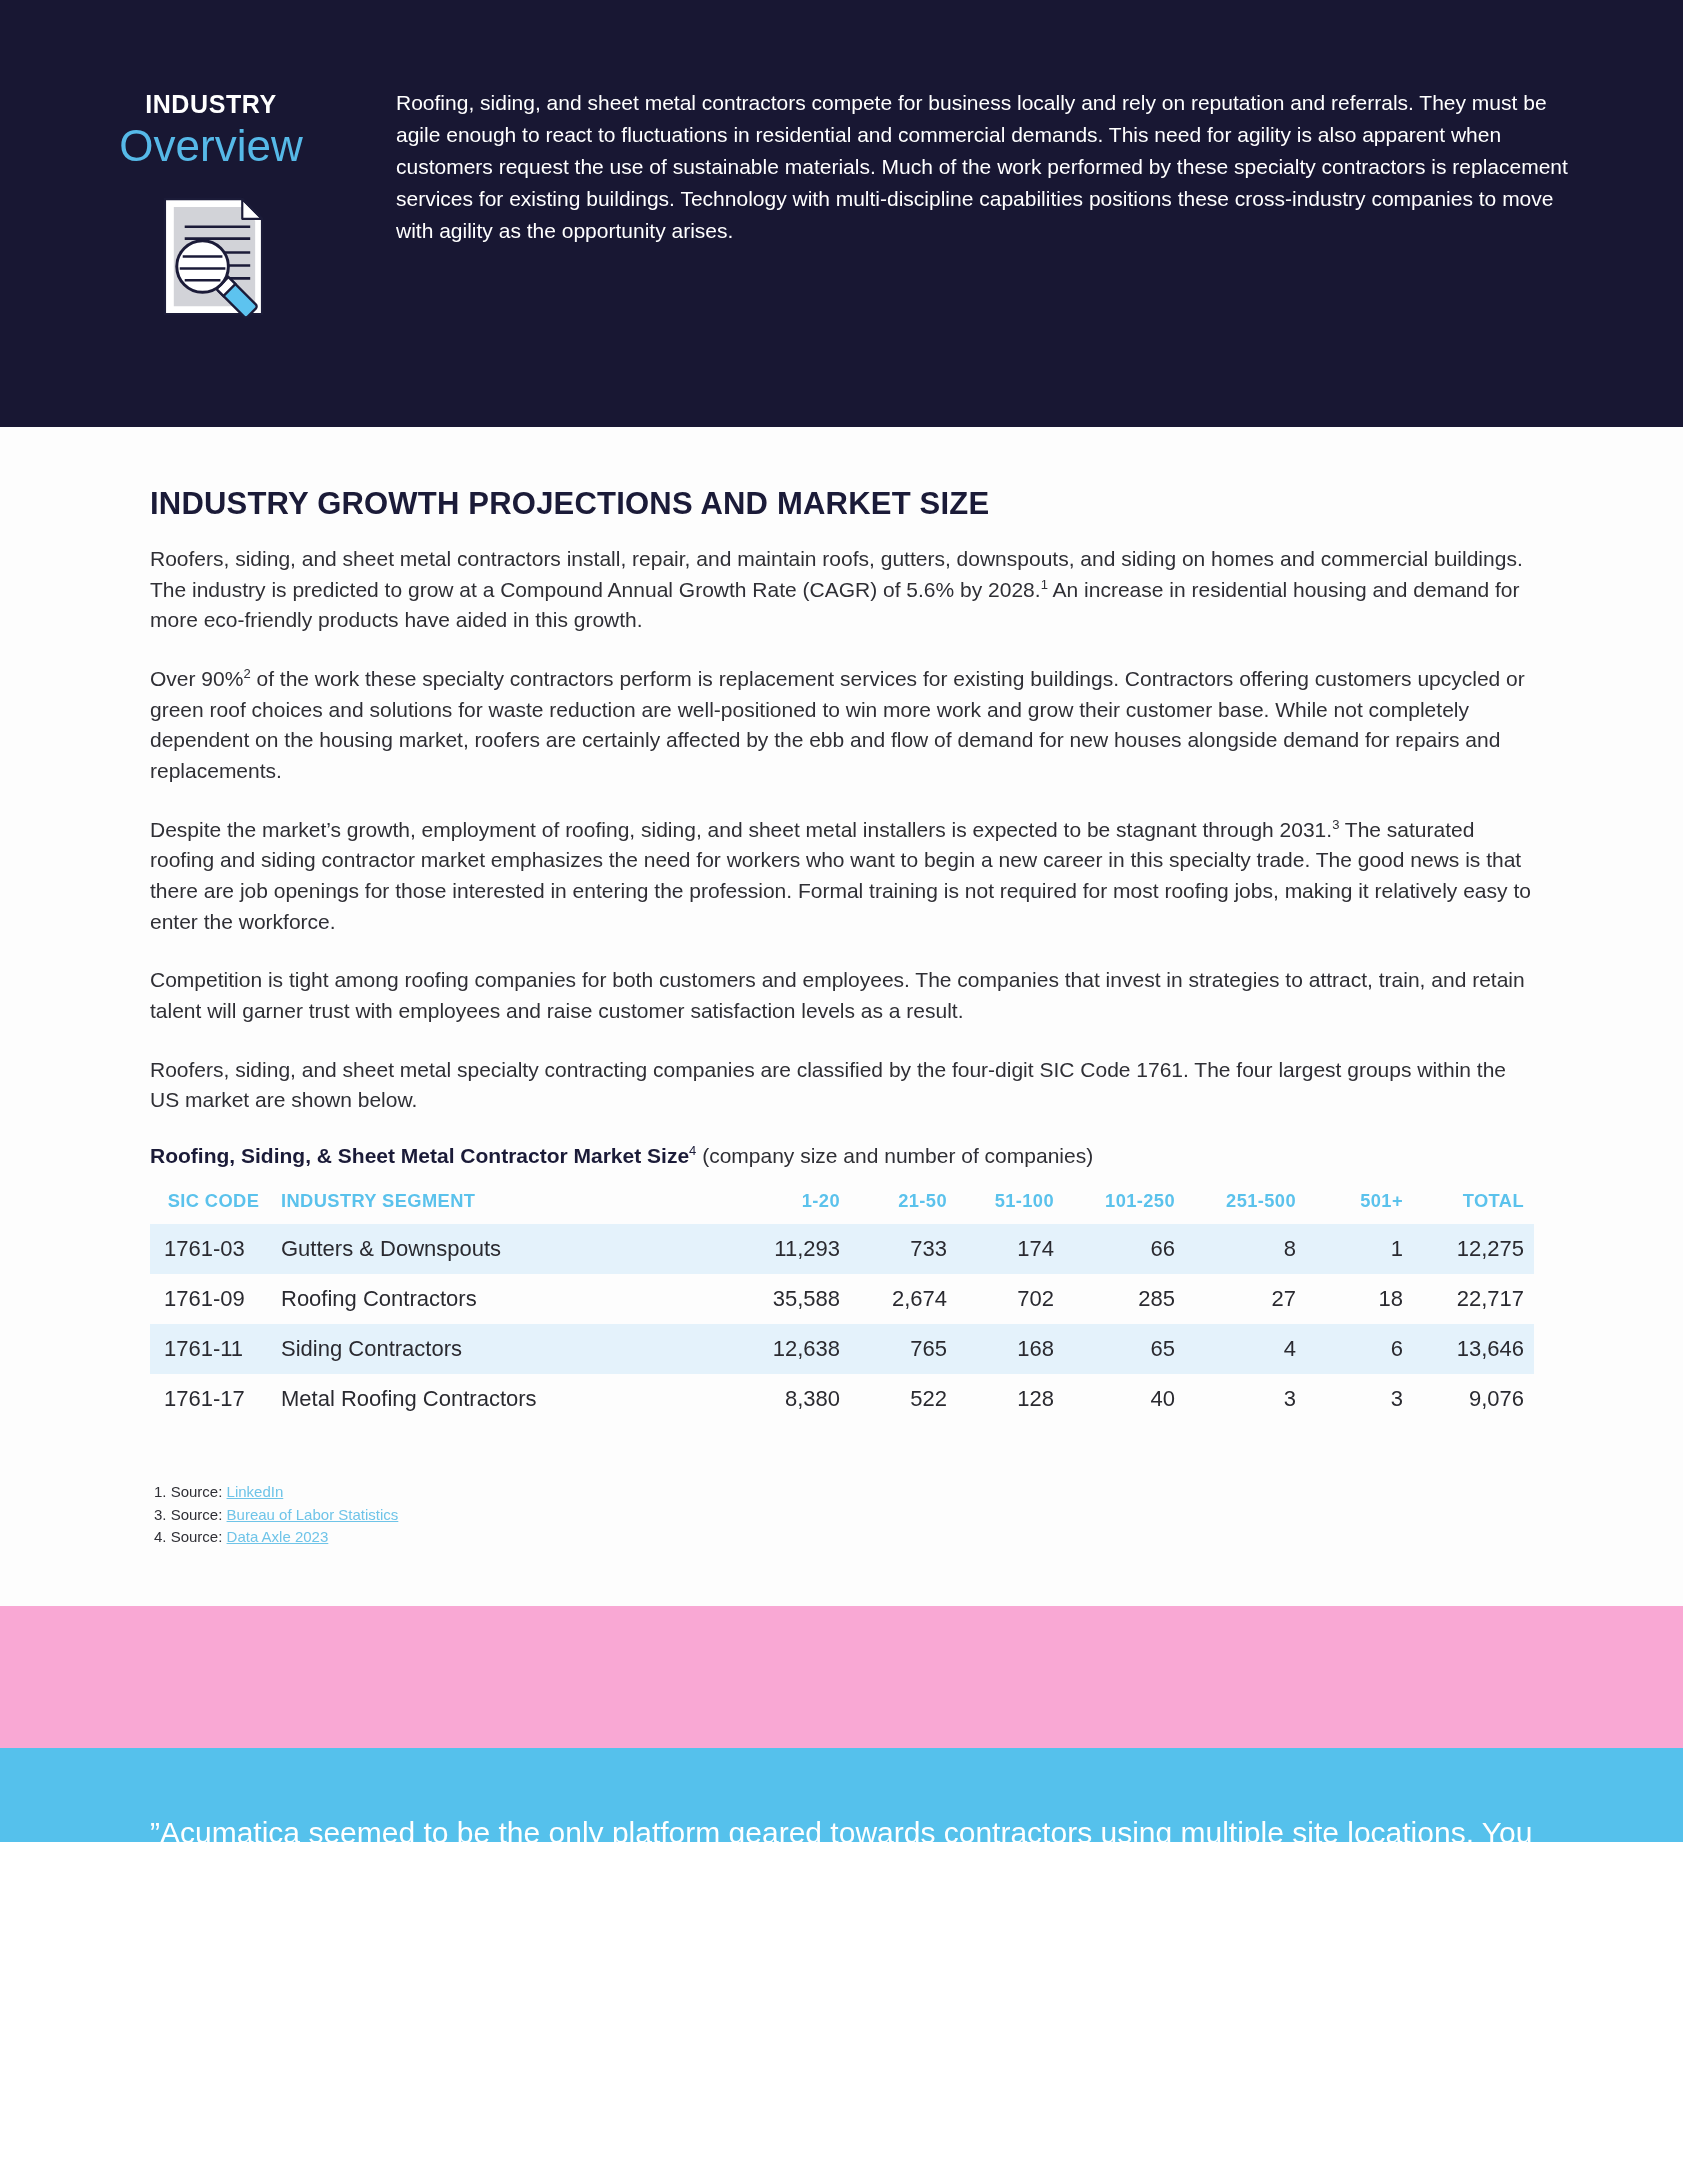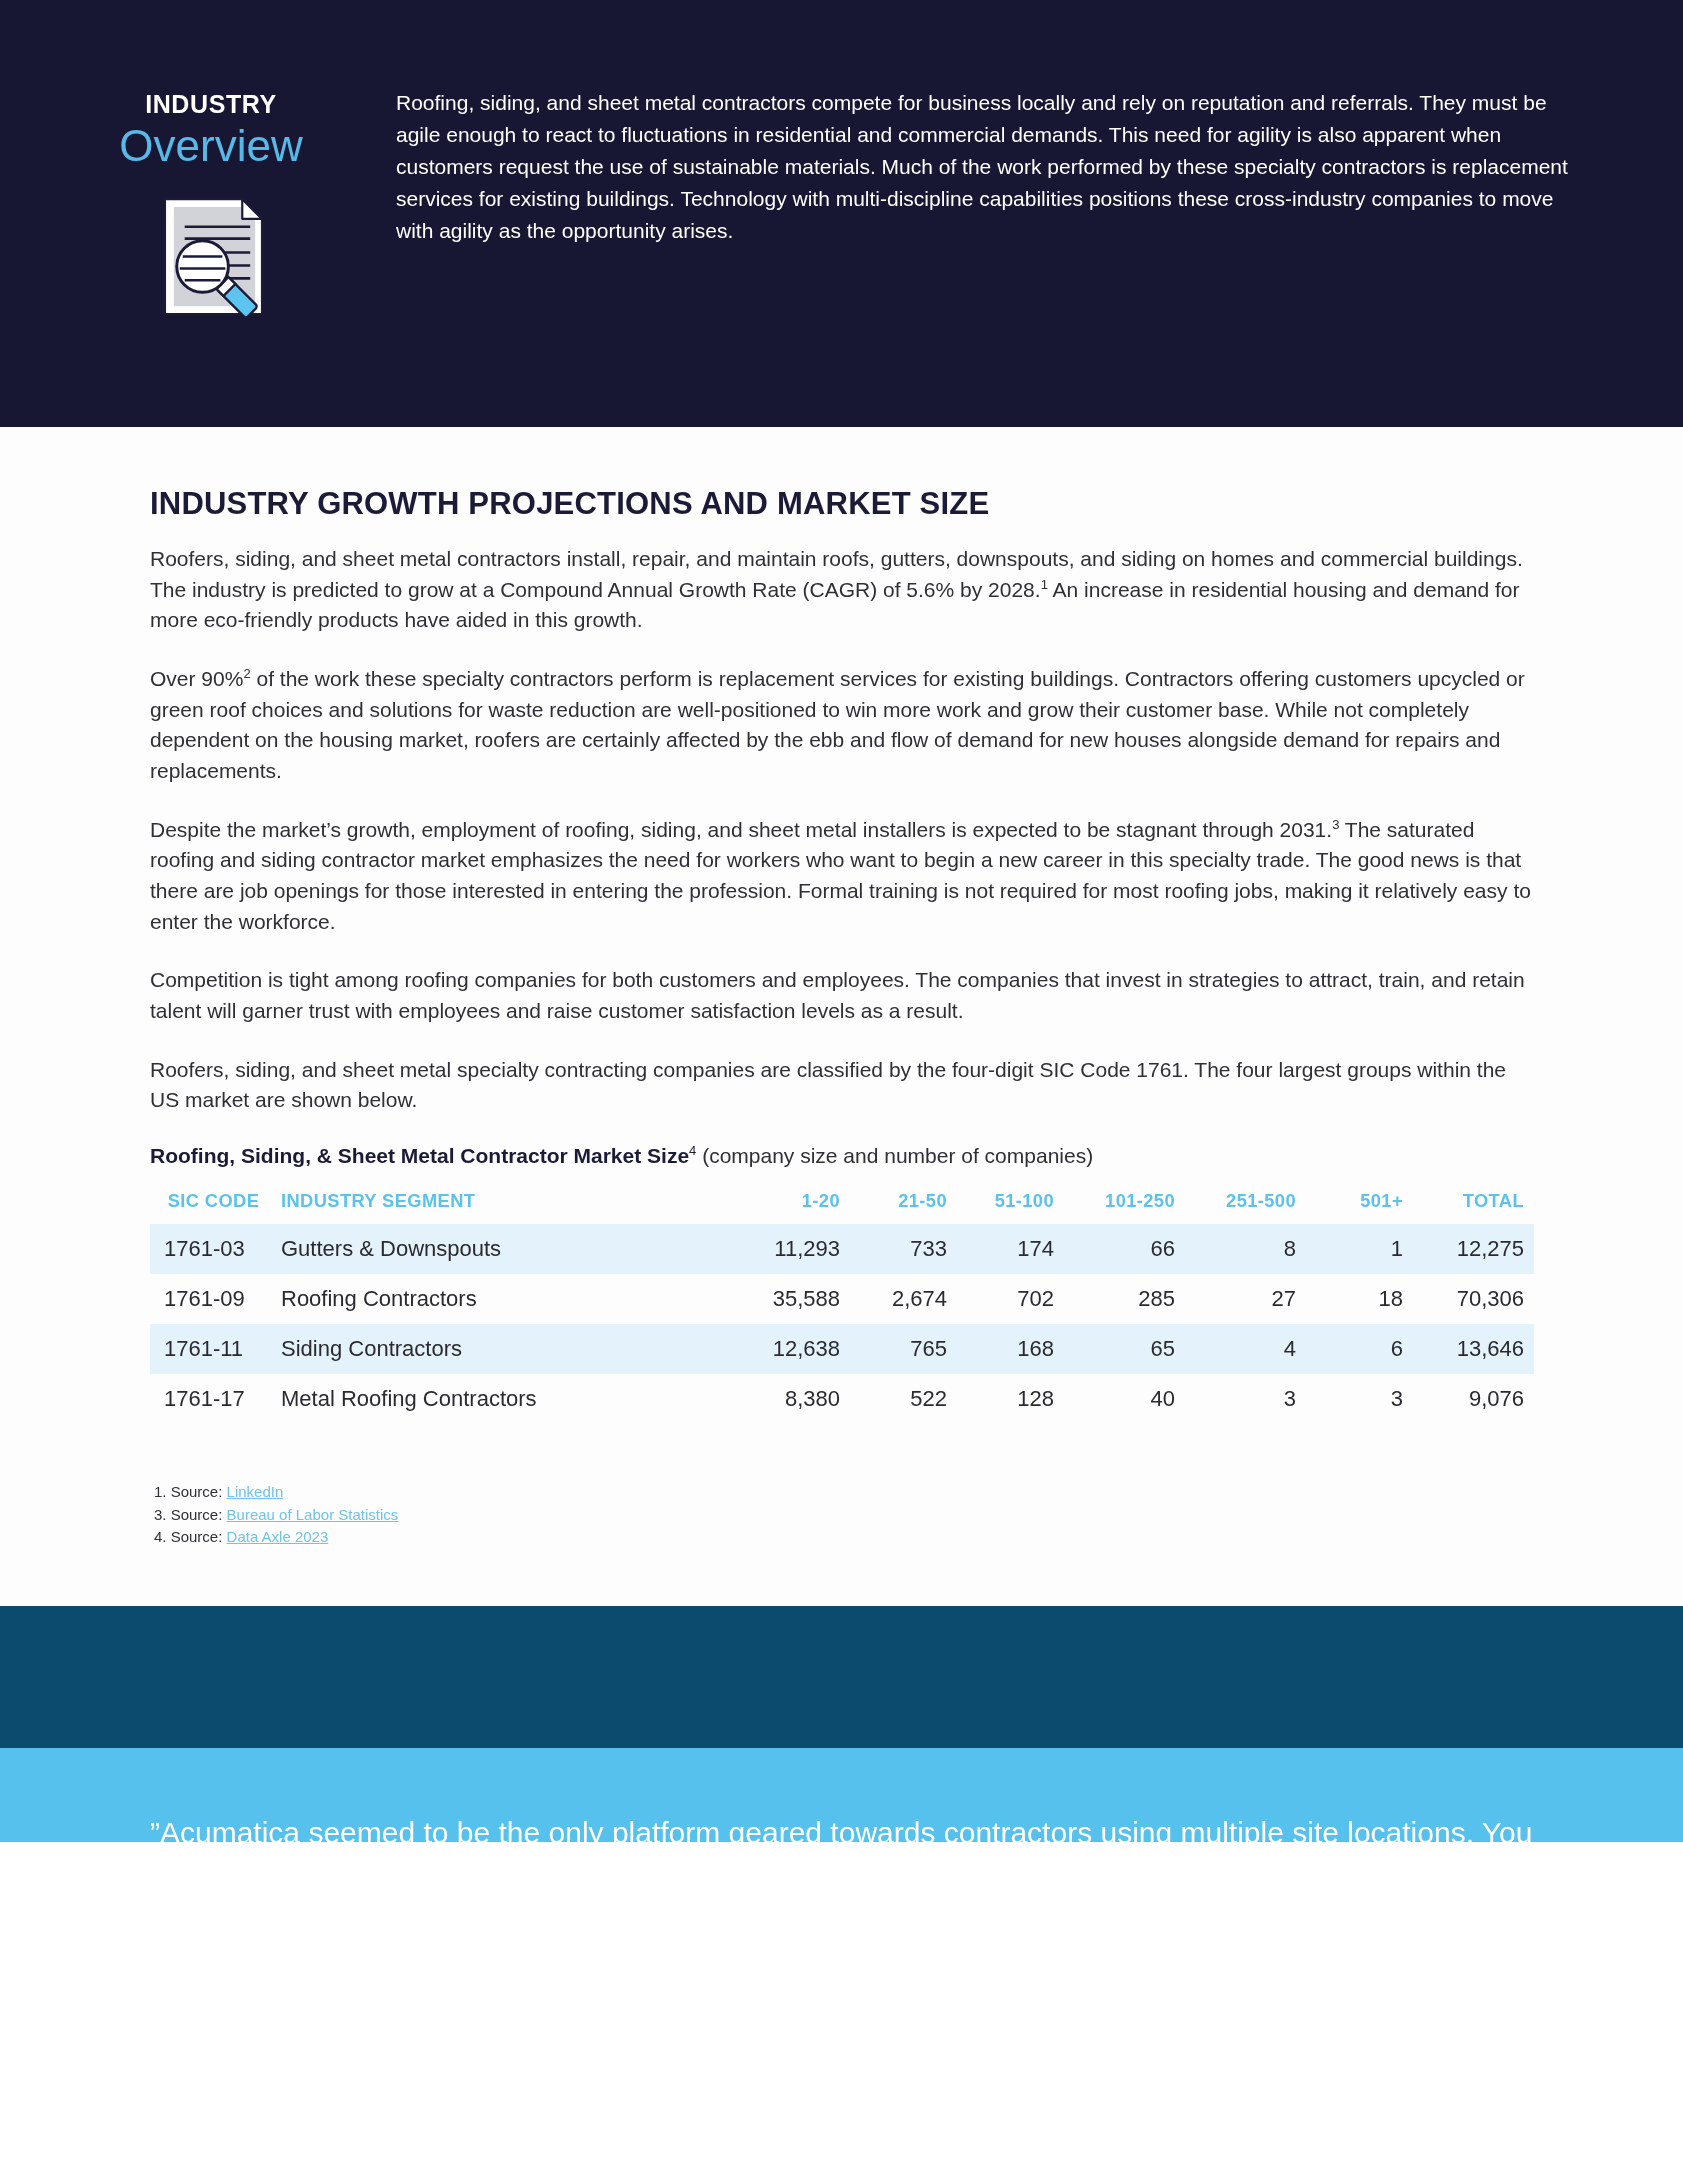--- a/index.html
+++ b/index.html
@@ -8,21 +8,21 @@
     width: 1683px;
     height: 2178px;
     background: #ffffff;
     font-family: "Liberation Sans", sans-serif;
   }
 
   .page {
     position: relative;
     width: 1683px;
     height: 1842px;
-    background: #0c4a6e;
+    background: #f9a8d4;
     overflow: hidden;
   }
 
   
   .header-band {
     position: absolute;
     top: 0; left: 0;
     width: 1683px;
     height: 433px;
     background: #181733;
@@ -319,21 +319,21 @@
         </tr>
         <tr>
           <td class="c-sic">1761-09</td>
           <td class="c-seg">Roofing Contractors</td>
           <td>35,588</td>
           <td>2,674</td>
           <td>702</td>
           <td>285</td>
           <td>27</td>
           <td>18</td>
-          <td>70,306</td>
+          <td>22,717</td>
         </tr>
         <tr class="alt">
           <td class="c-sic">1761-11</td>
           <td class="c-seg">Siding Contractors</td>
           <td>12,638</td>
           <td>765</td>
           <td>168</td>
           <td>65</td>
           <td>4</td>
           <td>6</td>

